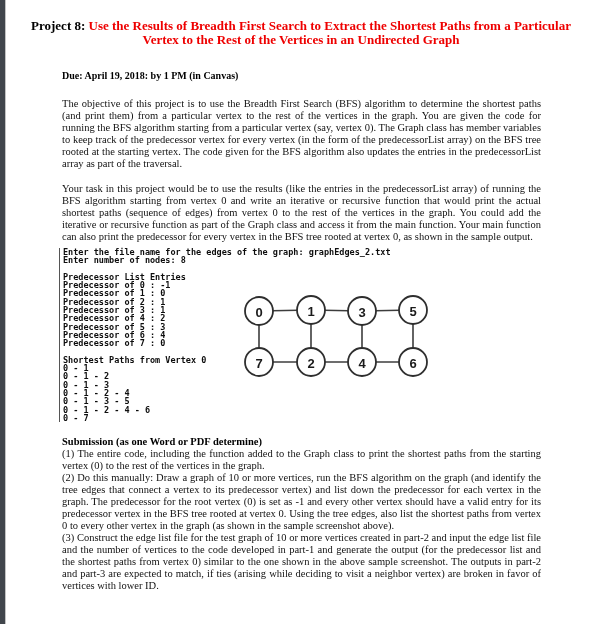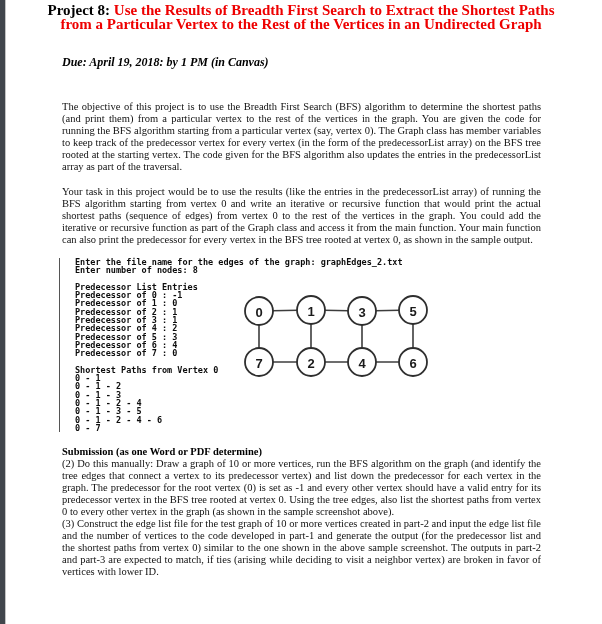--- a/index.html
+++ b/index.html
@@ -10,39 +10,39 @@
     color:#1a1a1a;
     position:relative;
     overflow:hidden;
   }
   .side-strip{
     position:absolute;left:0;top:0;width:5px;height:624px;
     background:#41464c;border-right:1px solid #c3c3c3;
   }
   .page{position:relative;padding-top:3px;}
   .title{
-    width:540px;margin:1px auto;text-align:center;
-    font-weight:bold;font-size:15px;line-height:13.5px;
+    width:540px;margin:16px auto;text-align:center;
+    font-weight:bold;font-size:13px;line-height:13.5px;
   }
   .title .prefix{color:#000000;}
   .title .rest{color:#ee0000;}
   .content{margin-left:62px;width:479px;}
-  .due{font-weight:bold;font-size:12px;margin-top:24px;color:#000;font-style:italic;}
+  .due{font-weight:bold;font-size:10px;margin-top:24px;color:#000;}
   .para{
     font-size:10.5px;line-height:12px;text-align:justify;
     margin:0;margin-top:13px;color:#111;
   }
-  .para.first{margin-top:31px;}
+  .para.first{margin-top:17px;}
   .console{
     margin-top:5px;margin-left:-3px;
     border-left:1px solid #555;
     padding-left:3px;
   }
   .console pre{
-    margin:12px;
+    margin:0;
     font-family:"DejaVu Sans Mono", monospace;
     font-weight:bold;
     font-size:8.5px;line-height:8.3px;
     white-space:pre;color:#0d0d0d;
   }
   .graph-svg{position:absolute;left:230px;top:289px;}
   .graph-svg line{stroke:#3d3d3d;stroke-width:1.6;}
   .graph-svg circle{fill:#ffffff;stroke:#2e2e2e;stroke-width:1.8;}
   .graph-svg text{
     font-family:"Liberation Sans", sans-serif;
@@ -93,20 +93,21 @@
 0 - 1 - 2
 0 - 1 - 3
 0 - 1 - 2 - 4
 0 - 1 - 3 - 5
 0 - 1 - 2 - 4 - 6
 0 - 7</pre>
     </div>
 
     <div class="sub-heading">Submission (as one Word or PDF determine)</div>
     <div>
+        <div class="sub-item">(1) The entire code, including the function added to the Graph class to print the shortest paths from the starting vertex (0) to the rest of the vertices in the graph.</div>
         <div class="sub-item">(2) Do this manually: Draw a graph of 10 or more vertices, run the BFS algorithm on the graph (and identify the tree edges that connect a vertex to its predecessor vertex) and list down the predecessor for each vertex in the graph. The predecessor for the root vertex (0) is set as -1 and every other vertex should have a valid entry for its predecessor vertex in the BFS tree rooted at vertex 0. Using the tree edges, also list the shortest paths from vertex 0 to every other vertex in the graph (as shown in the sample screenshot above).</div>
         <div class="sub-item">(3) Construct the edge list file for the test graph of 10 or more vertices created in part-2 and input the edge list file and the number of vertices to the code developed in part-1 and generate the output (for the predecessor list and the shortest paths from vertex 0) similar to the one shown in the above sample screenshot. The outputs in part-2 and part-3 are expected to match, if ties (arising while deciding to visit a neighbor vertex) are broken in favor of vertices with lower ID.</div>
       </div>
   </div>
 
   <svg class="graph-svg" width="200" height="92" viewBox="0 0 200 92">
       <line x1="29" y1="22" x2="81" y2="21"></line>
       <line x1="81" y1="21" x2="132" y2="22"></line>
       <line x1="132" y1="22" x2="183" y2="21"></line>
       <line x1="29" y1="73" x2="81" y2="73"></line>

